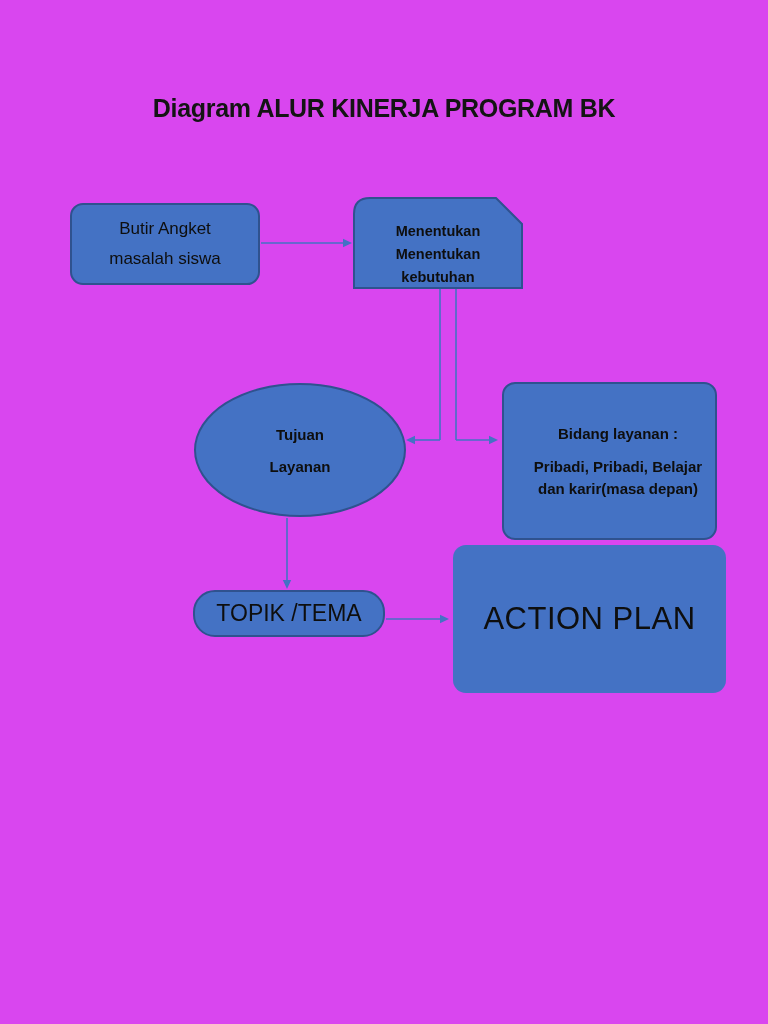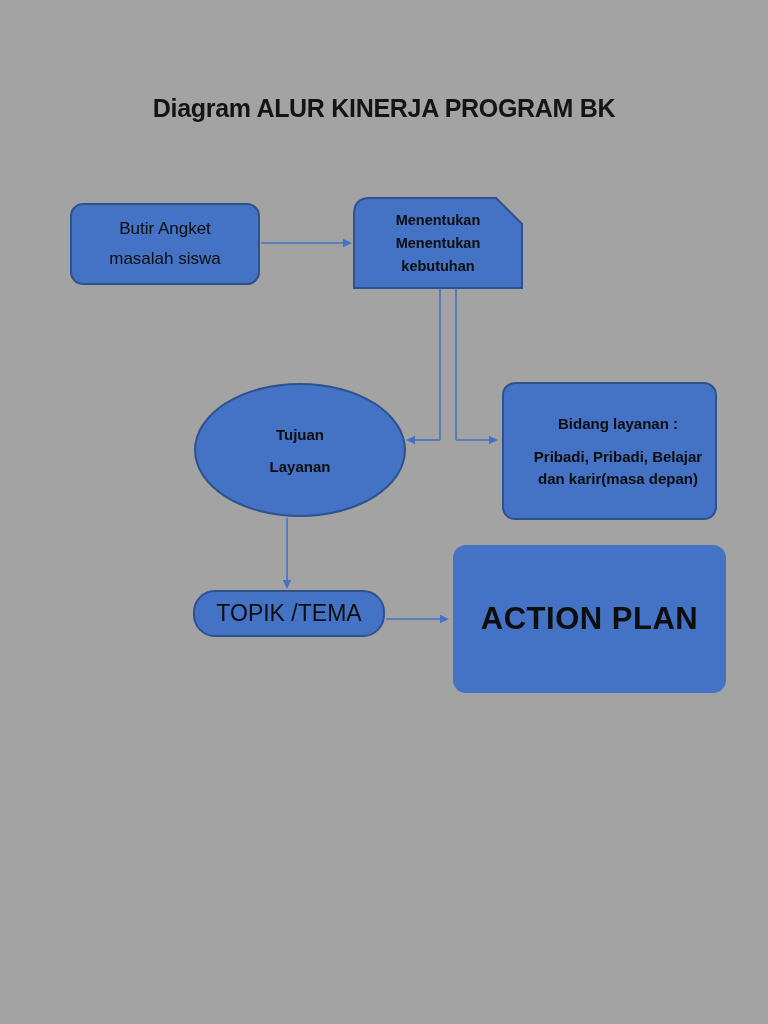--- a/index.html
+++ b/index.html
@@ -4,21 +4,21 @@
 <style>
   html, body {
     margin: 0;
     padding: 0;
     background: #ffffff;
   }
   .page {
     position: relative;
     width: 768px;
     height: 1024px;
-    background: #a3a3a3;
+    background: #d946ef;
     overflow: hidden;
     font-family: "Liberation Sans", sans-serif;
     color: #0e0e0e;
   }
   .title {
     position: absolute;
     top: 94px;
     left: 0;
     width: 768px;
     text-align: center;
@@ -49,51 +49,51 @@
   .filled {
     background: #4472C4;
     border: 2px solid #2F528F;
   }
   .butir {
     left: 70px; top: 203px; width: 190px; height: 82px;
     font-size: 17px; line-height: 30px; font-weight: 400;
   }
   .butir .inner { max-width: 140px; }
   .assessment-wrap {
-    left: 353px; top: 197px; width: 170px; height: 92px;
+    left: 353px; top: 197px; width: 170px; height: 92px; justify-content: flex-end;
   }
   .assessment-wrap svg {
     position: absolute; top: 0; left: 0;
   }
   .assessment-text {
     position: relative;
     font-size: 14.5px; font-weight: 700; line-height: 23px;
   }
   .ellipse {
     left: 194px; top: 383px; width: 212px; height: 134px;
     border-radius: 50%;
     font-size: 15px; font-weight: 700;
   }
   .ellipse .line + .line { margin-top: 15px; }
   .bidang {
-    left: 502px; top: 382px; width: 215px; height: 138px;
+    left: 502px; top: 382px; width: 215px; height: 158px;
     font-size: 15px; font-weight: 700; line-height: 22px; padding-left: 17px;
   }
   .bidang .line1 { margin-bottom: 11px; }
   .bidang .line2 { max-width: 198px; }
   .topik {
     left: 193px; top: 590px; width: 192px; height: 47px;
     border-radius: 22px;
     font-size: 23px; font-weight: 400;
   }
   .action {
     left: 453px; top: 545px; width: 273px; height: 148px;
     background: #4472C4;
     border: none;
-    font-size: 31px; font-weight: 700;
+    font-size: 31px; font-weight: 400;
     letter-spacing: 0.5px;
   }
 </style>
 </head>
 <body>
 
 <div class="page">
 
   <h1 class="title">Diagram ALUR KINERJA PROGRAM BK</h1>
 

